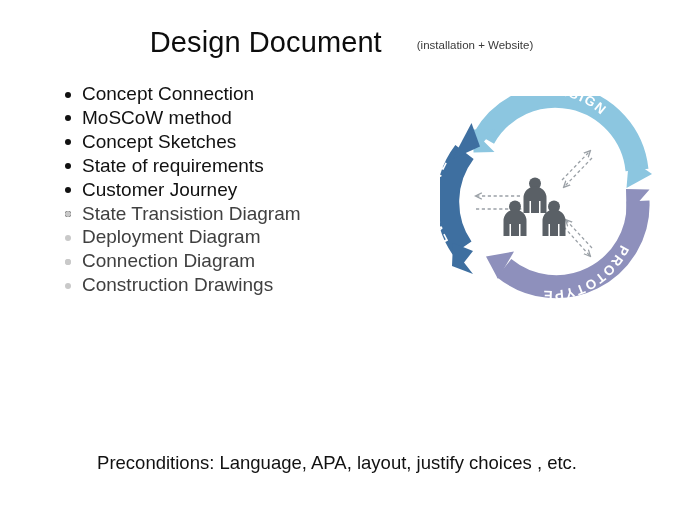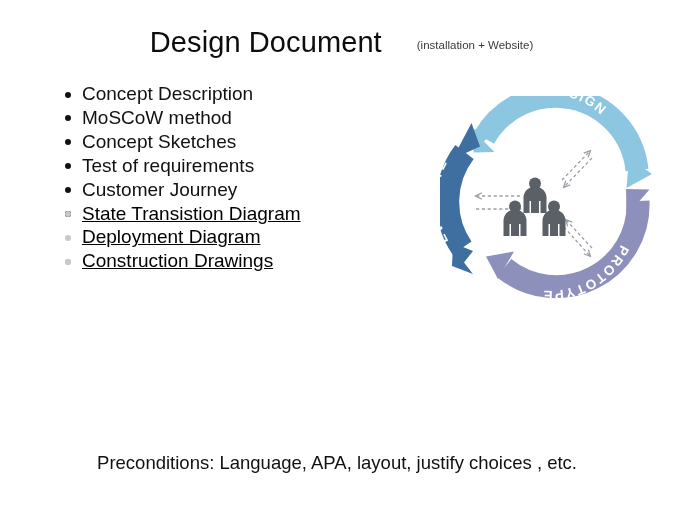--- a/index.html
+++ b/index.html
@@ -69,22 +69,21 @@
   .bullet-item .dot {
     position: absolute;
     left: 3px;
     top: 9.5px;
     width: 6px;
     height: 6px;
     border-radius: 50%;
     background: #111111;
   }
   .bullet-item.dim {
-    color: #000000;
-    text-decoration: underline;
+    color: #404040;
   }
   .bullet-item.dim .dot {
     background: #c9c9c9;
   }
 
   
   .footer-note {
     position: absolute;
     left: 57px;
     top: 450px;
@@ -119,33 +118,33 @@
 
 <div class="slide">
 
   <div class="title-block">
     <span class="title-main">Design Document</span><span class="title-sub">(installation + Website)</span>
   </div>
 
   <ul class="bullet-list">
     <li class="bullet-item">
       <span class="dot"></span>
-      <span>Concept Description</span>
+      <span>Concept Connection</span>
     </li>
     <li class="bullet-item">
       <span class="dot"></span>
       <span>MoSCoW method</span>
     </li>
     <li class="bullet-item">
       <span class="dot"></span>
       <span>Concept Sketches</span>
     </li>
     <li class="bullet-item">
       <span class="dot"></span>
-      <span>Test of requirements</span>
+      <span>State of requirements</span>
     </li>
     <li class="bullet-item">
       <span class="dot"></span>
       <span>Customer Journey</span>
     </li>
     <li class="bullet-item">
       <span class="dot"></span>
     </li>
     <li class="bullet-item">
       <span class="dot"></span>
@@ -156,20 +155,21 @@
     </li>
     <li class="bullet-item dim">
       <span class="dot"></span>
       <span>Deployment Diagram</span>
     </li>
     <li class="bullet-item dim">
       <span class="dot"></span>
     </li>
     <li class="bullet-item dim">
       <span class="dot"></span>
+      <span>Connection Diagram</span>
     </li>
     <li class="bullet-item dim">
       <span class="dot"></span>
       <span>Construction Drawings</span>
     </li>
   </ul>
 
   <div class="footer-note">Preconditions: Language, APA, layout, justify choices , etc.</div>
 
   <div class="cycle-diagram">

